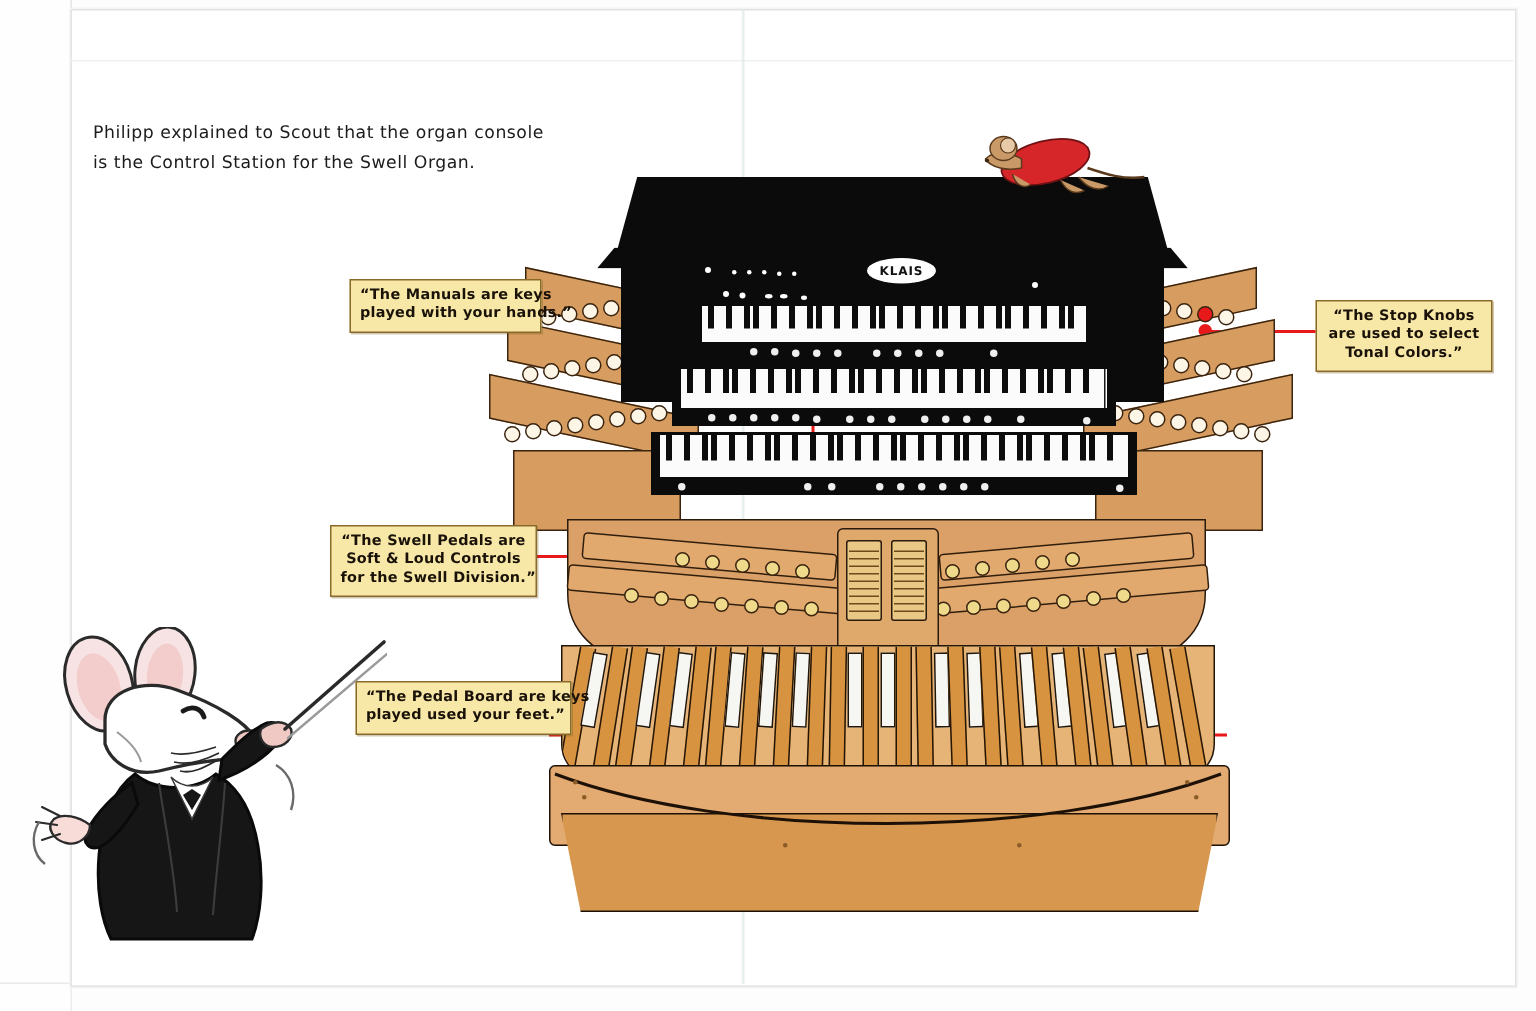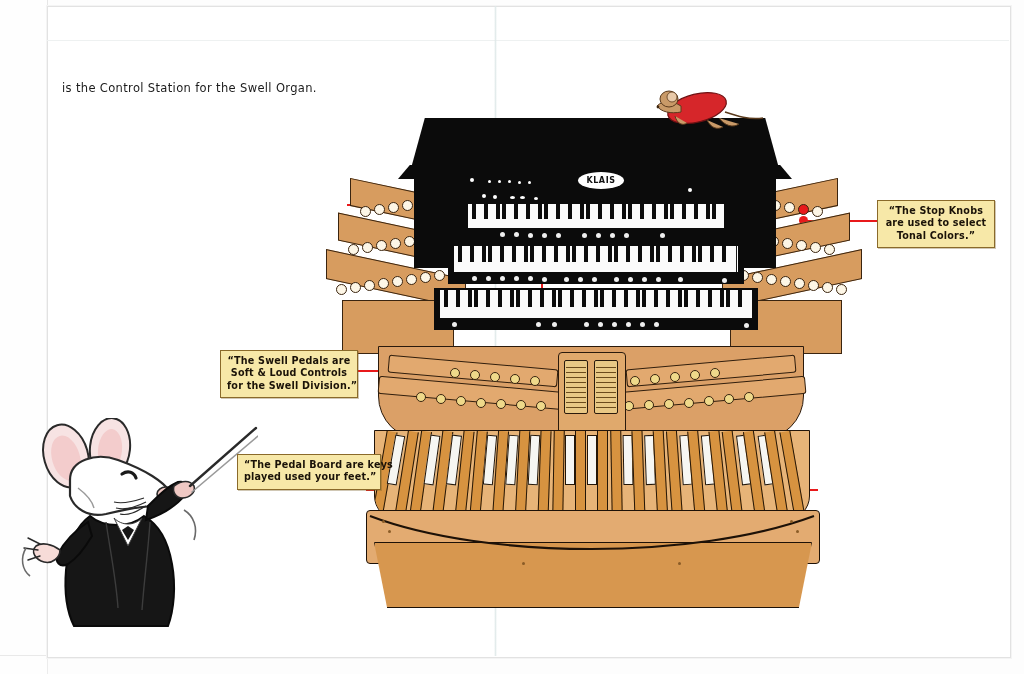--- a/index.html
+++ b/index.html
@@ -144,20 +144,21 @@
 <div id="page">
 
   <div class="scan-edge-left"></div>
   <div class="scan-corner-tl"></div>
   <div class="scan-corner-bl"></div>
   <div class="scan-frame"></div>
   <div class="gutter-top"></div>
   <div class="gutter"></div>
 
   <div class="caption">
+    <div>Philipp explained to Scout that the organ console</div>
     <div>is the Control Station for the Swell Organ.</div>
   </div>
 
   <div class="lead" style="left:347px;top:204px;width:196px;height:2px;"></div>
   <div class="lead" style="left:541px;top:204px;width:2px;height:98px;"></div>
   <div class="lead-sq" style="left:538px;top:205px;width:7px;height:9px;"></div>
   <div class="lead-sq" style="left:538px;top:248px;width:7px;height:9px;"></div>
   <div class="lead-sq" style="left:537px;top:292px;width:9px;height:11px;"></div>
 
   <div class="lead" style="left:803px;top:220px;width:76px;height:2px;"></div>
@@ -683,20 +684,24 @@
 
     <path d="M70,104 C58,112 46,124 40,136 C36,144 42,150 50,146
              C60,140 68,128 74,118 Z" fill="#161616" stroke="#0a0a0a" stroke-width="2"></path>
     <path d="M42,132 C34,126 24,124 18,128 C12,134 18,142 26,144 C34,146 42,140 42,132 Z" fill="#f7dcd8" stroke="#2a2a2a" stroke-width="1.6"></path>
     <path d="M22,126 L10,120 M20,132 L6,130 M22,138 L10,142" stroke="#2a2a2a" stroke-width="1.4" stroke-linecap="round"></path>
 
     <path d="M8,130 C2,140 4,152 12,158" fill="none" stroke="#6a6a6a" stroke-width="1.6"></path>
     <path d="M166,92 C176,98 180,110 176,122" fill="none" stroke="#6a6a6a" stroke-width="1.6"></path>
   </svg>
 
+  <div class="callout" id="callout-manuals">
+    <span>“The Manuals are keys</span>
+    <span>played with your hands.”</span>
+  </div>
 
   <div class="callout" id="callout-swell">
     <span>“The Swell Pedals are</span>
     <span>Soft &amp; Loud Controls</span>
     <span>for the Swell Division.”</span>
   </div>
 
   <div class="callout" id="callout-stopknobs">
     <span>“The Stop Knobs</span>
     <span>are used to select</span>

